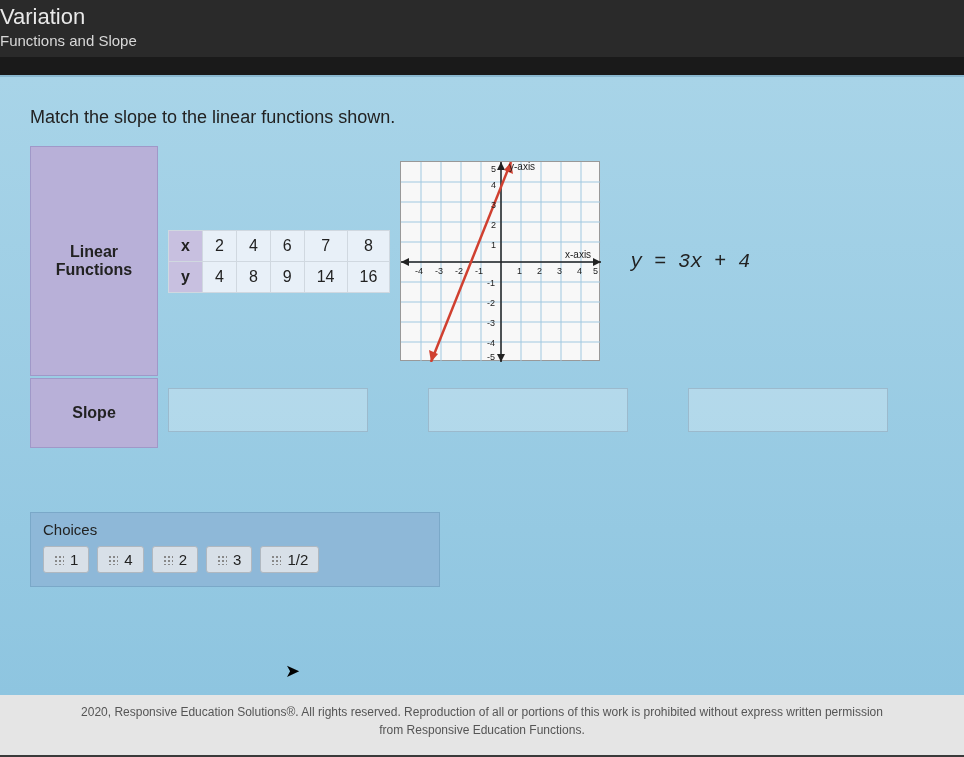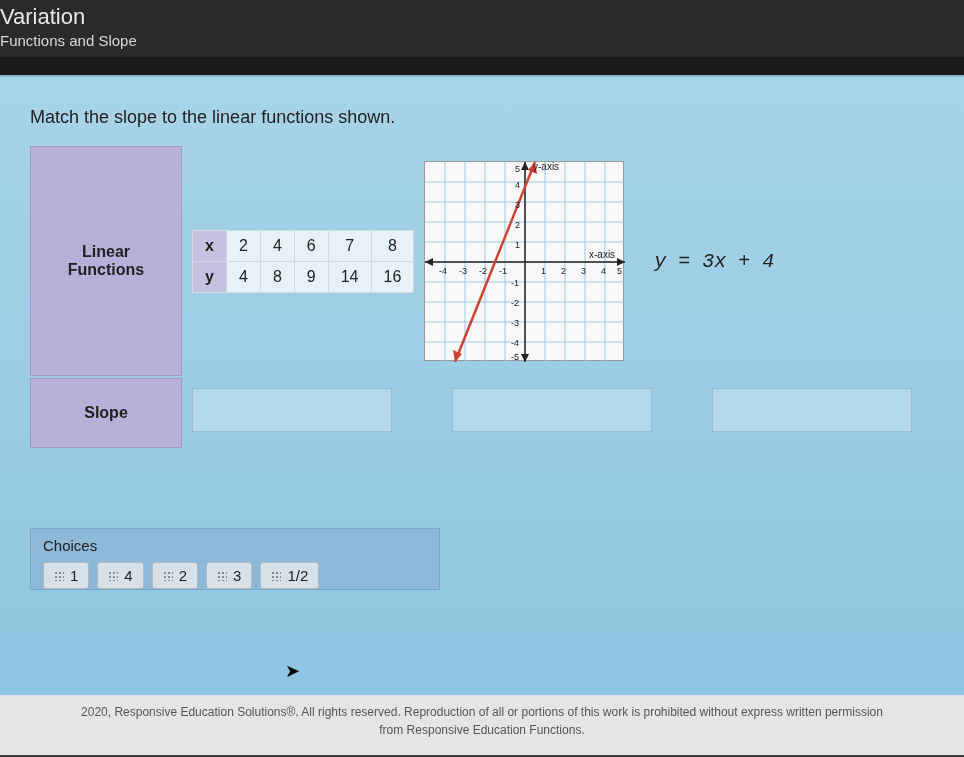--- a/index.html
+++ b/index.html
@@ -28,21 +28,21 @@
 }
 .content-area {
   background: linear-gradient(180deg, #a8d4e8 0%, #8ec5e0 100%);
   height: 620px;
   padding: 30px 30px 10px 30px;
   border-top: 2px solid #8ab8d0;
 }
 .question-text { font-size: 18px; color: #222; margin-bottom: 18px; }
 .layout-row { display: flex; align-items: flex-start; }
 .label-col {
-  width: 152px;
+  width: 128px;
   display: flex;
   flex-direction: column;
 }
 .label-cell {
   background: #b8b0d8;
   border: 1px solid #a098c8;
   display: flex;
   align-items: center;
   justify-content: center;
   font-weight: bold;
@@ -72,25 +72,25 @@
 }
 .equation { font-size: 20px; font-style: italic; font-family: Liberation Mono, monospace; color: #222; margin-left: 30px; }
 .slope-targets { display: flex; gap: 60px; margin-left: 10px; height: 68px; align-items: center; }
 .slope-target {
   width: 200px;
   height: 44px;
   background: rgba(255,255,255,0.25);
   border: 1px solid rgba(120,140,160,0.4);
 }
 .choices-panel {
-  margin-top: 80px;
+  margin-top: 64px;
   background: #8eb8d8;
   border: 1px solid #7aa8c8;
   width: 410px;
-  padding: 8px 12px 0 12px;
+  padding: 8px 12px 13px 12px;
 }
 .choices-title { font-size: 15px; color: #222; margin-bottom: 8px; }
 .choices-row { display: flex; gap: 8px; }
 .choice-chip {
   background: #d8e0e8;
   border: 1px solid #b0b8c0;
   border-radius: 3px;
   padding: 4px 10px;
   font-size: 15px;
   color: #222;

